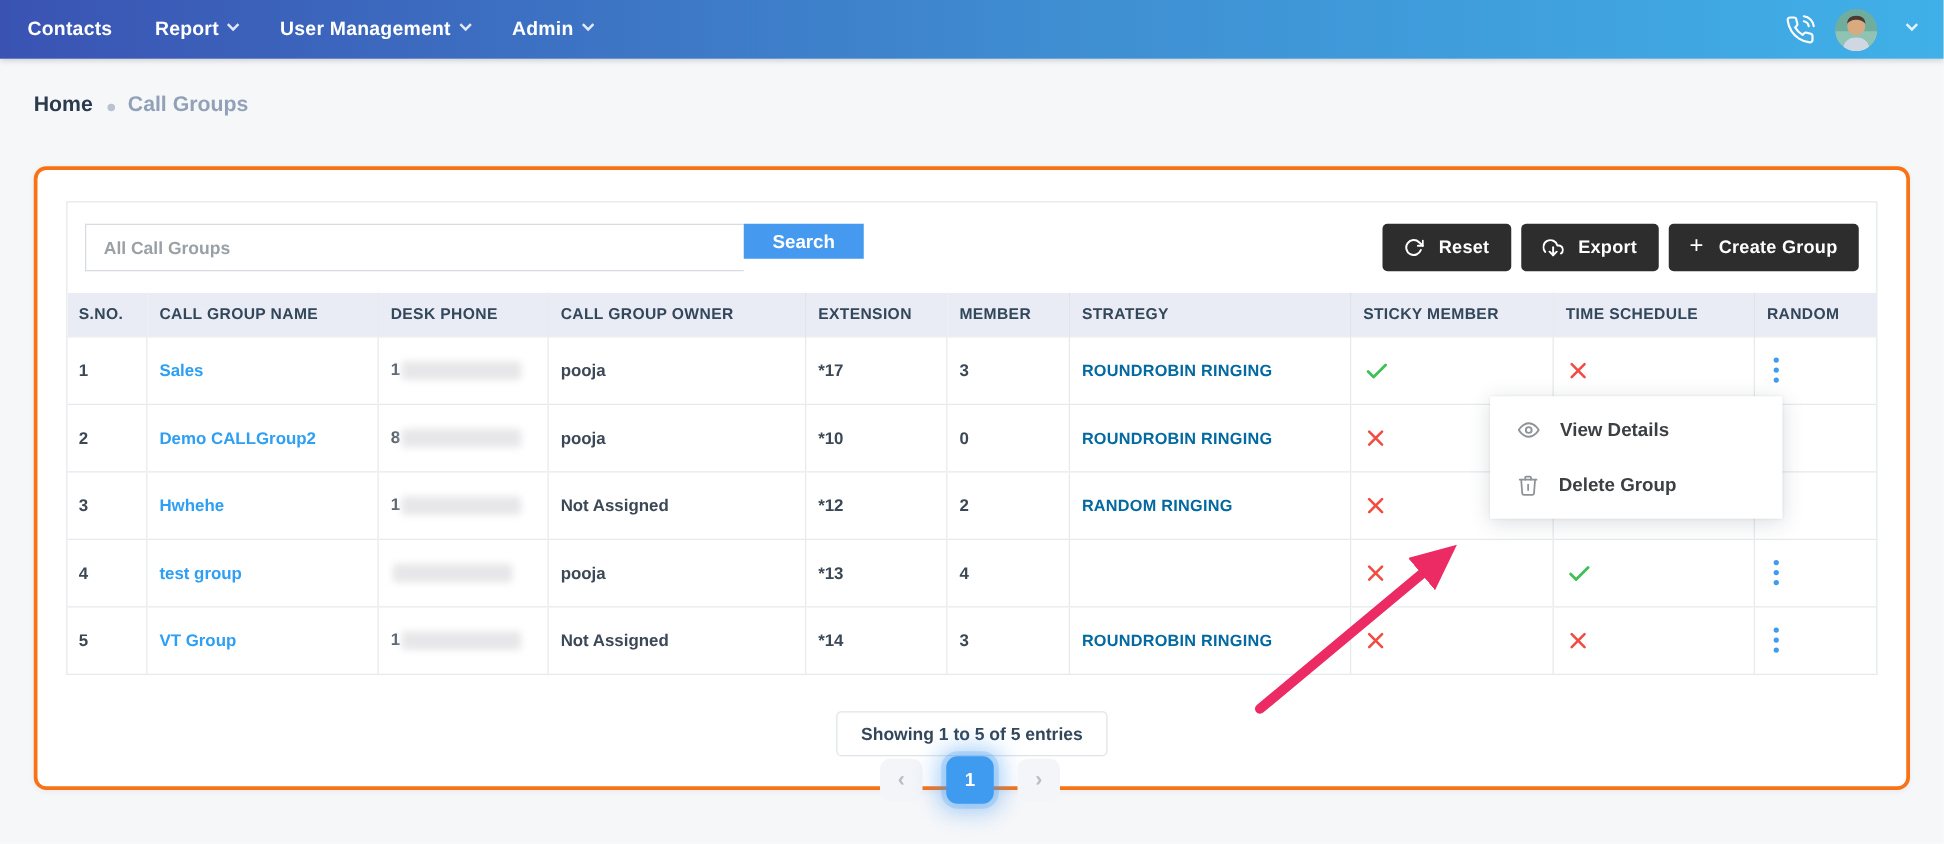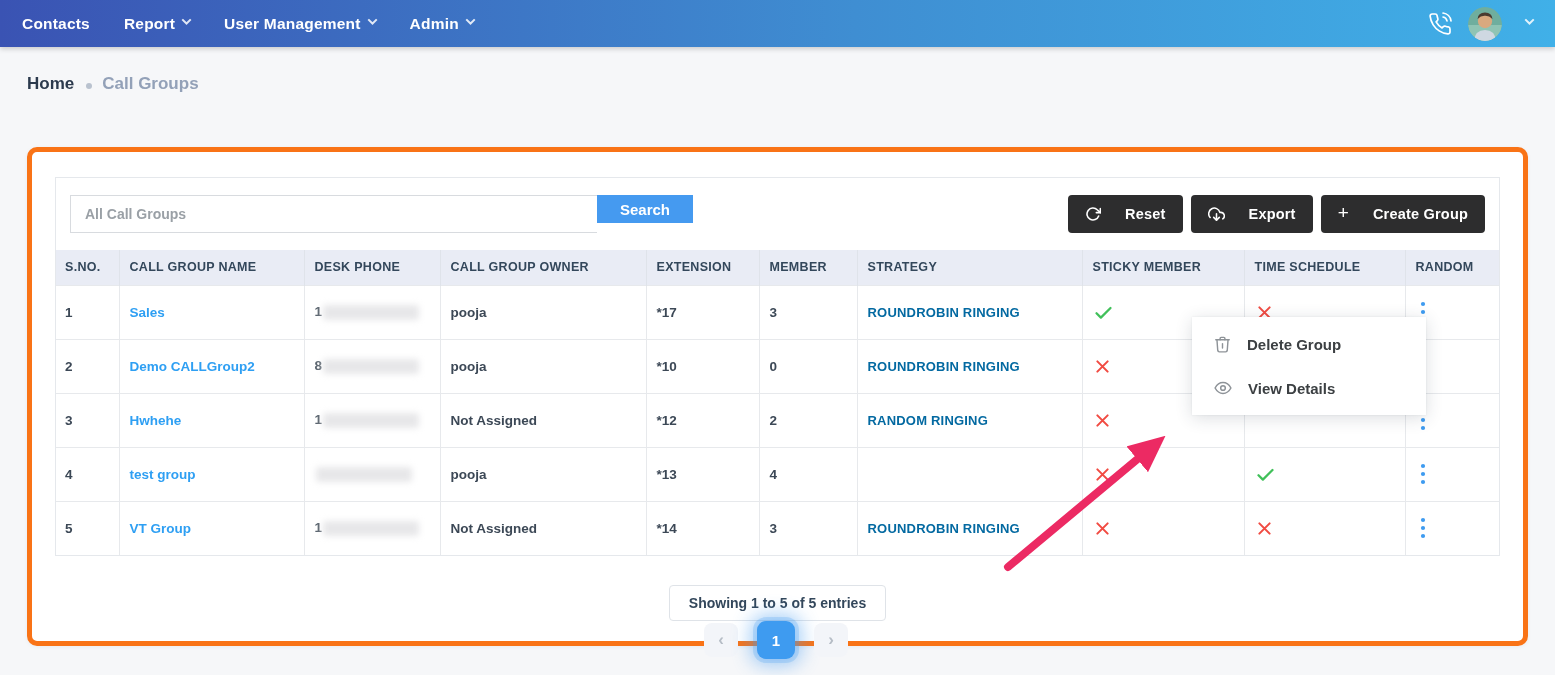--- a/index.html
+++ b/index.html
@@ -19,36 +19,36 @@
   .phone-icon { width:24px; height:24px; }
   .avatar { width:34px; height:34px; border-radius:50%; overflow:hidden; display:block; }
 
   
   .breadcrumb { display:flex; align-items:center; margin:27px 0 0 27px; }
   .crumb-home { font-size:17px; font-weight:800; color:#2c3a4d; }
   .crumb-dot { width:6px; height:6px; border-radius:50%; background:#b9c2cf; margin:3px 10px 0 12px; }
   .crumb-current { font-size:17px; font-weight:700; color:#93a1b8; }
 
   
-  .card { position:absolute; left:27px; top:147px; width:1501px; height:499px; background:#fff;
-    border:5px solid #f97316; border-radius:10px; box-shadow:0 1px 4px rgba(20,30,50,.05);
+  .card { position:absolute; left:27px; top:133px; width:1501px; height:499px; background:#fff;
+    border:3px solid #f97316; border-radius:10px; box-shadow:0 1px 4px rgba(20,30,50,.05);
     padding:25px 23px 0 23px; }
   .panel { border:1px solid #e5e8ec; }
 
   
   .toolbar { display:flex; align-items:center; padding:17px 14px; }
   .search-group { display:flex; }
   .search-input { width:527px; height:38px; border:1px solid #d8dbdf; border-right:none; padding:0 14px;
     font-family:inherit; font-size:14px; font-weight:600; color:#444; outline:none; }
   .search-input::placeholder { color:#9aa0a6; font-weight:600; }
   .search-btn { width:96px; height:28px; background:#459af0; color:#fff; border:none; font-family:inherit;
     font-size:15px; font-weight:700; cursor:pointer; }
   .toolbar-actions { margin-left:auto; display:flex; gap:8px; }
   .dark-btn { height:38px; background:#2d2d2e; color:#fff; border:none; border-radius:4px;
-    display:flex; align-items:center; gap:24px; padding:0 17px; font-family:inherit;
+    display:flex; align-items:center; gap:12px; padding:0 17px; font-family:inherit;
     font-size:14.5px; font-weight:700; cursor:pointer; letter-spacing:.2px; }
   .dark-btn svg { display:block; }
   .plus-glyph { font-size:19px; font-weight:400; line-height:0; margin-top:-2px; }
 
   
   table { width:100%; border-collapse:collapse; table-layout:fixed; }
   thead th { background:#e9ecf5; height:35px; text-align:left; font-size:12.5px; font-weight:700;
     color:#33475b; letter-spacing:.3px; padding:0 6px 0 10px; border-left:1px solid #dfe3ea;
     white-space:nowrap; overflow:hidden; }
   thead th:first-child { border-left:none; padding-left:9px; }
@@ -316,34 +316,34 @@
     <div class="pagination">
       <button class="page-nav">‹</button>
       <button class="page-active">1</button>
       <button class="page-nav">›</button>
     </div>
   </div>
 </div>
 
 <div class="context-menu">
   <div class="menu-item">
+    <svg width="20" height="20" viewBox="0 0 24 24" fill="none" stroke="#8e9398" stroke-width="1.8" stroke-linecap="round" stroke-linejoin="round">
+      <path d="M2.5 12s3.5-6.5 9.5-6.5S21.5 12 21.5 12s-3.5 6.5-9.5 6.5S2.5 12 2.5 12z"></path>
+      <circle cx="12" cy="12" r="2.8"></circle>
+    </svg>
+    <span class="menu-label">View Details</span>
+  </div>
+  <div class="menu-item">
     <svg width="19" height="19" viewBox="0 0 24 24" fill="none" stroke="#8e9398" stroke-width="1.8" stroke-linecap="round" stroke-linejoin="round">
       <polyline points="3.5 6 5.5 6 20.5 6"></polyline>
       <path d="M19 6l-1 13.5a2 2 0 0 1-2 1.8H8a2 2 0 0 1-2-1.8L5 6"></path>
       <path d="M9 6V4.2A1.2 1.2 0 0 1 10.2 3h3.6A1.2 1.2 0 0 1 15 4.2V6"></path>
       <line x1="12" y1="11" x2="12" y2="16.5"></line>
     </svg>
     <span class="menu-label">Delete Group</span>
-  </div>
-  <div class="menu-item">
-    <svg width="20" height="20" viewBox="0 0 24 24" fill="none" stroke="#8e9398" stroke-width="1.8" stroke-linecap="round" stroke-linejoin="round">
-      <path d="M2.5 12s3.5-6.5 9.5-6.5S21.5 12 21.5 12s-3.5 6.5-9.5 6.5S2.5 12 2.5 12z"></path>
-      <circle cx="12" cy="12" r="2.8"></circle>
-    </svg>
-    <span class="menu-label">View Details</span>
   </div>
 </div>
 
 <svg class="arrow-overlay" viewBox="0 0 1555 675">
   <defs>
     <marker id="ah" markerWidth="4.6" markerHeight="4.2" refX="2.4" refY="2.1" orient="auto">
       <path d="M0,0 L4.6,2.1 L0,4.2 z" fill="#ec2a63"></path>
     </marker>
   </defs>
   <line x1="1008" y1="567" x2="1152" y2="447" stroke="#ec2a63" stroke-width="8" stroke-linecap="round" marker-end="url(#ah)"></line>

